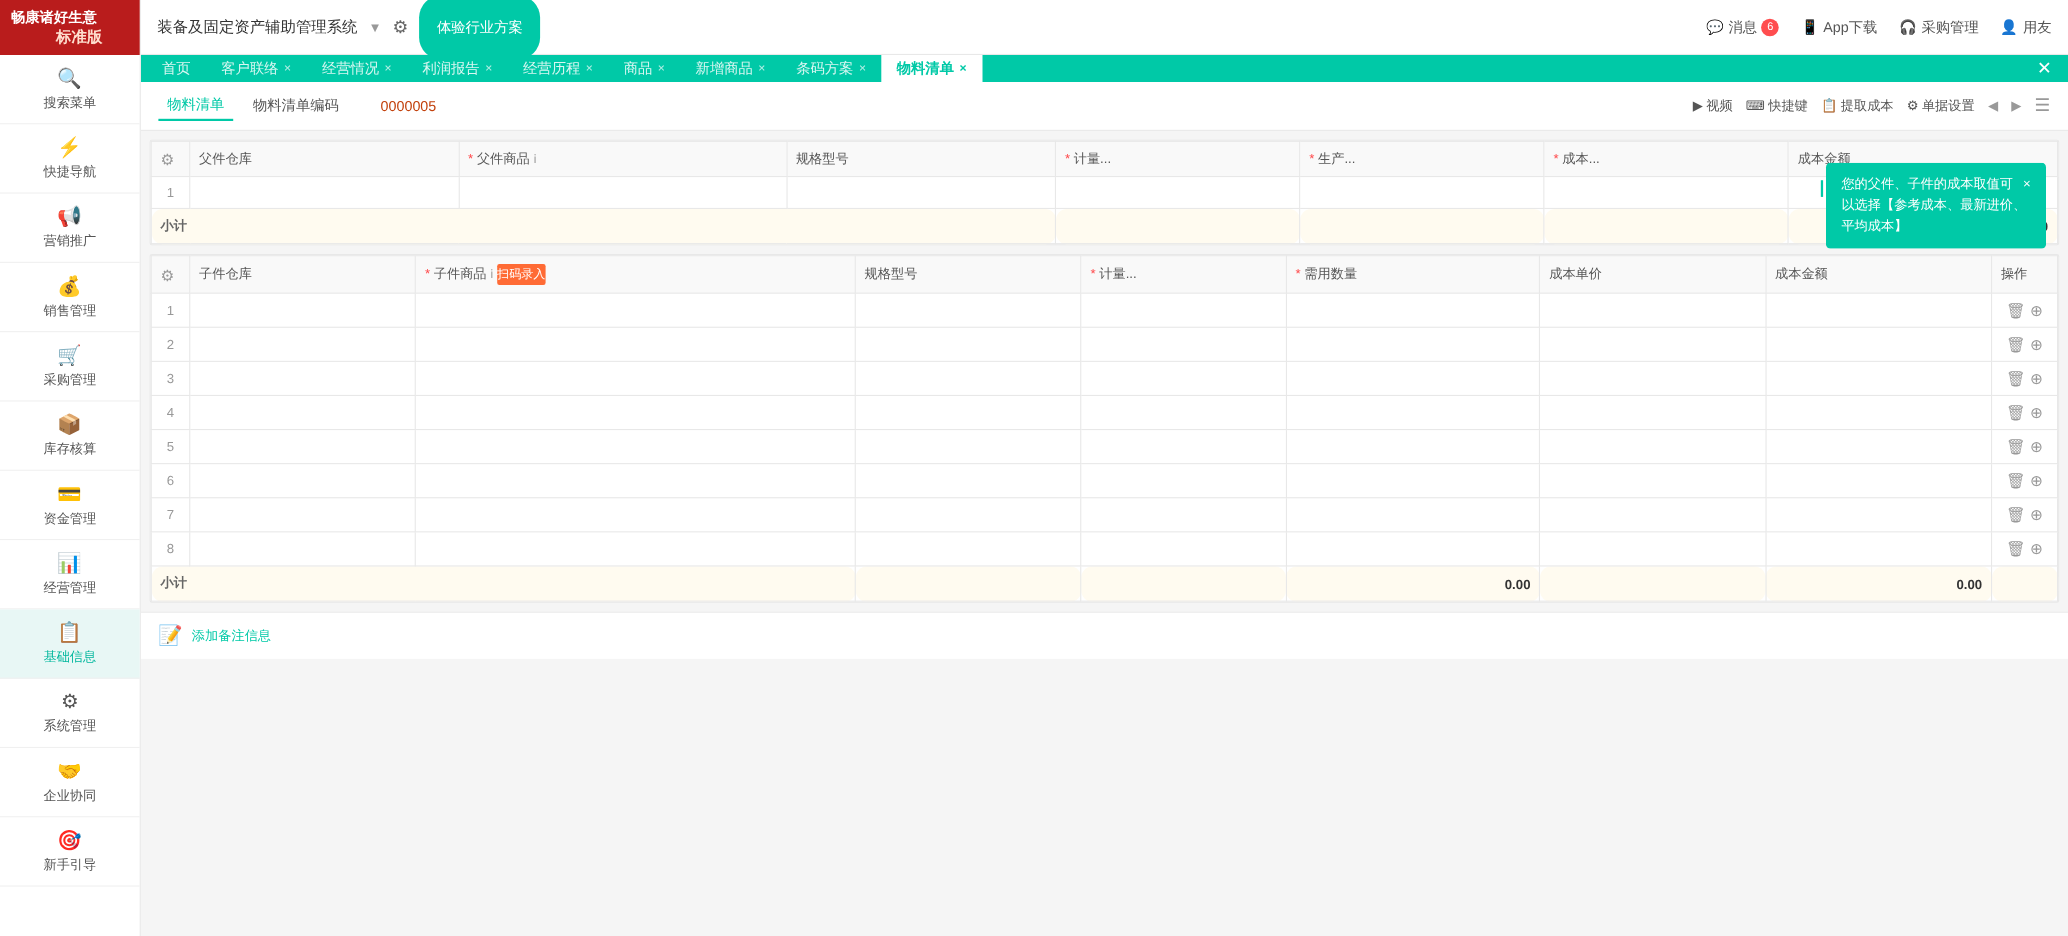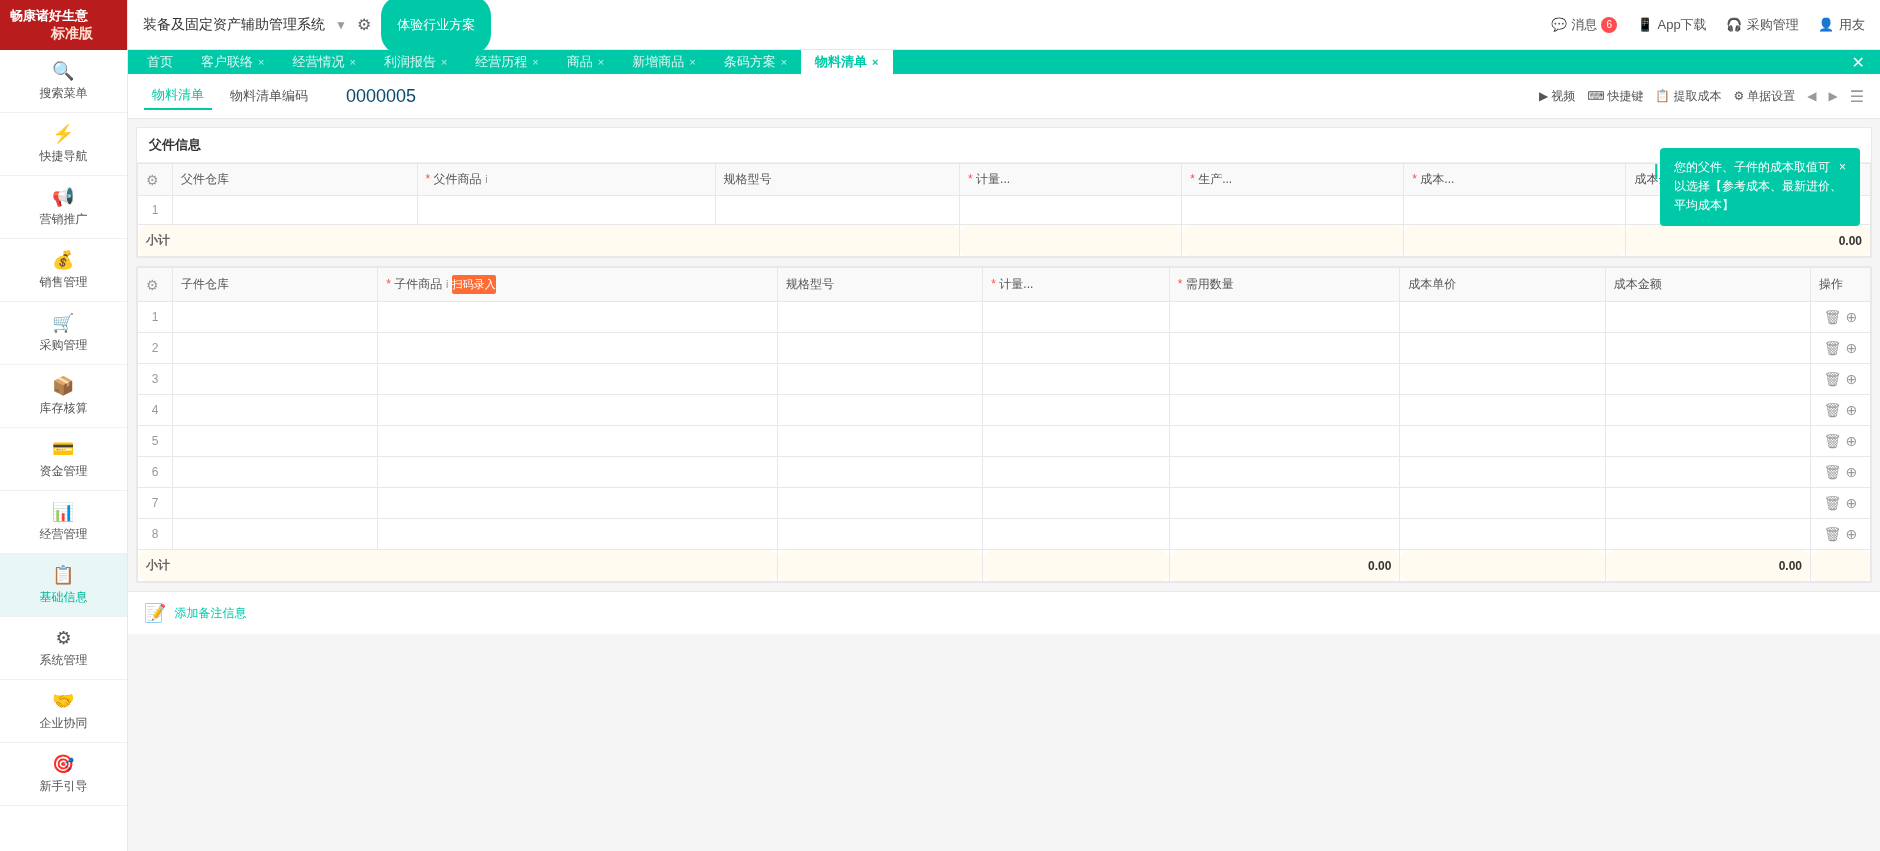--- a/index.html
+++ b/index.html
@@ -112,21 +112,21 @@
     .sub-header-tab {
       font-size: 13px;
       color: #555;
       padding: 4px 8px;
       cursor: pointer;
     }
     .sub-header-tab.active {
       color: #00c9a7;
       border-bottom: 2px solid #00c9a7;
     }
-    .sub-header-code { font-size: 18px; color: #0c4a6e; margin-left: 20px; }
+    .sub-header-code { font-size: 13px; color: #c2410c; margin-left: 20px; }
     .sub-header-actions { margin-left: auto; display: flex; align-items: center; gap: 12px; color: #555; font-size: 12px; cursor: pointer; }
     .sub-header-action-item { display: flex; align-items: center; gap: 3px; }
 
     
     .section { background: #fff; margin: 8px; border: 1px solid #e8e8e8; border-radius: 2px; }
     .section-title { padding: 8px 12px; font-size: 13px; font-weight: bold; color: #333; border-bottom: 1px solid #f0f0f0; }
 
     
     .data-table { width: 100%; border-collapse: collapse; }
     .data-table th {
@@ -355,21 +355,20 @@
           <span>⚙</span>
           <span>单据设置</span>
         </div>
         <span style="cursor:pointer;color:#999;">◀</span>
         <span style="cursor:pointer;color:#999;">▶</span>
         <span style="cursor:pointer;color:#999;font-size:16px;">☰</span>
       </div>
     </div>
 
     <div class="section" style="margin-bottom:0;">
-      <div class="section-title">父件信息</div>
       <table class="data-table">
         <thead>
           <tr>
             <th style="width:35px;">
               <span class="gear-icon">⚙</span>
             </th>
             <th>
               <span>父件仓库</span>
             </th>
             <th>

